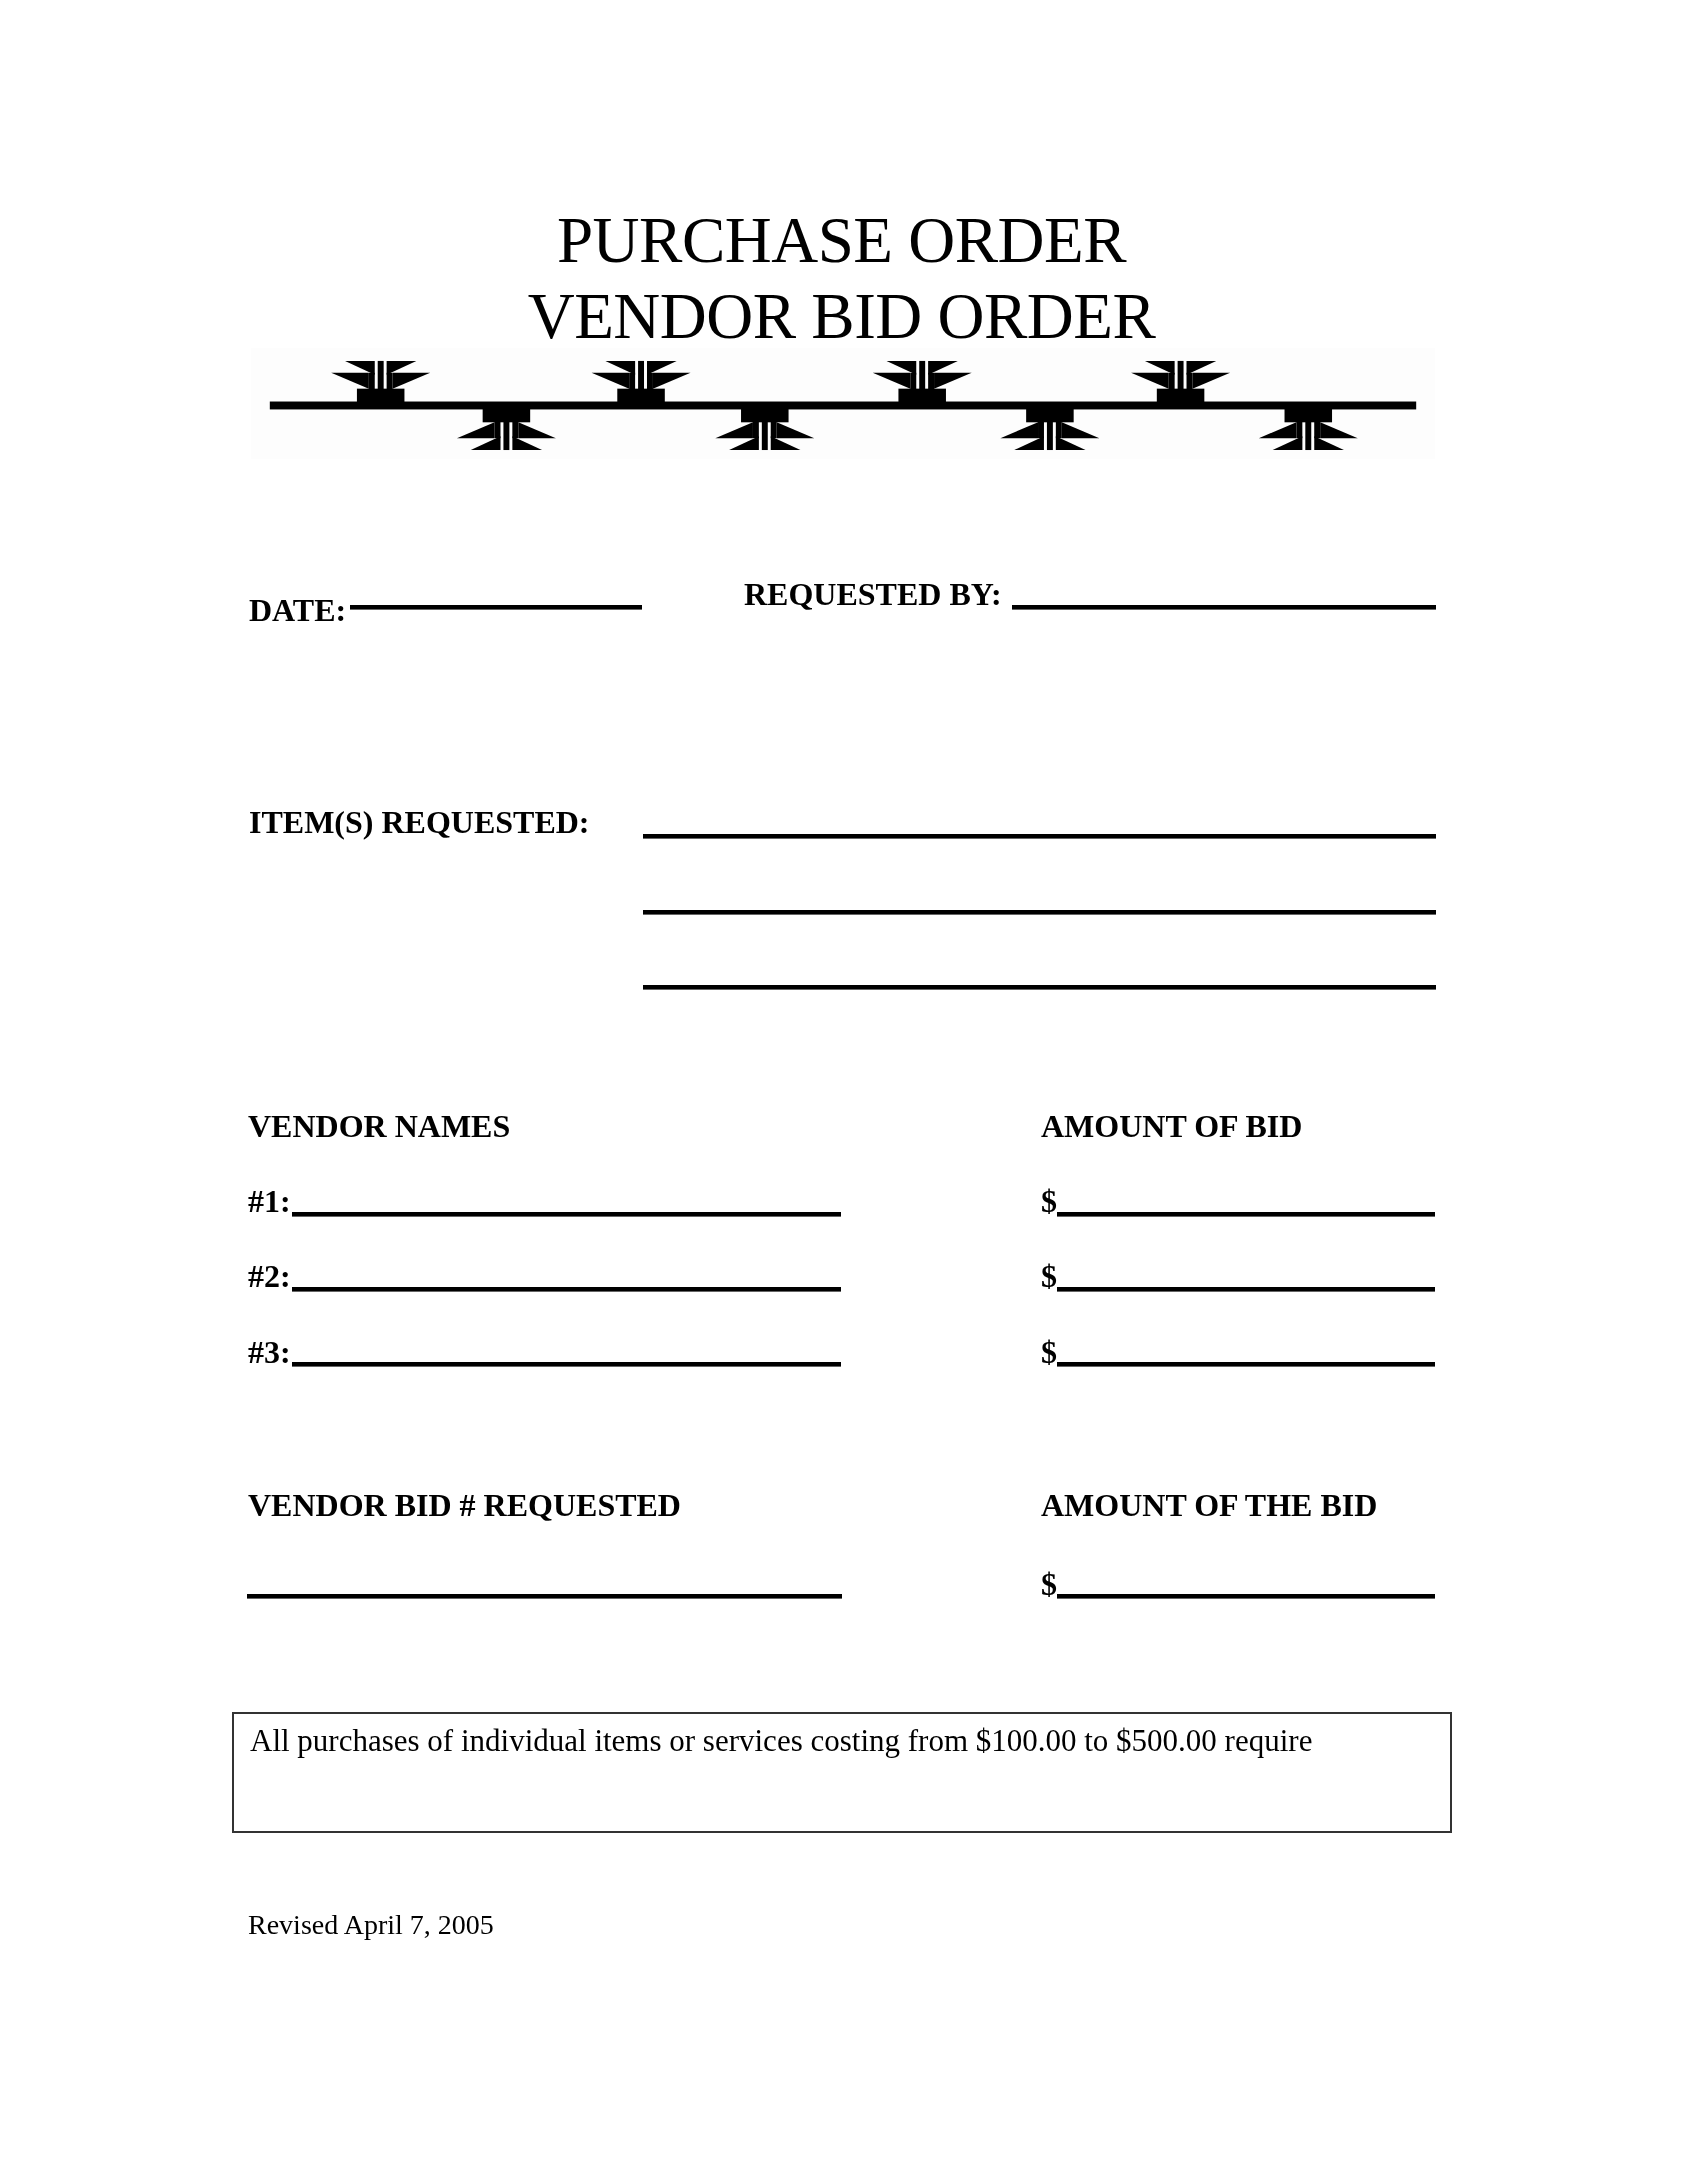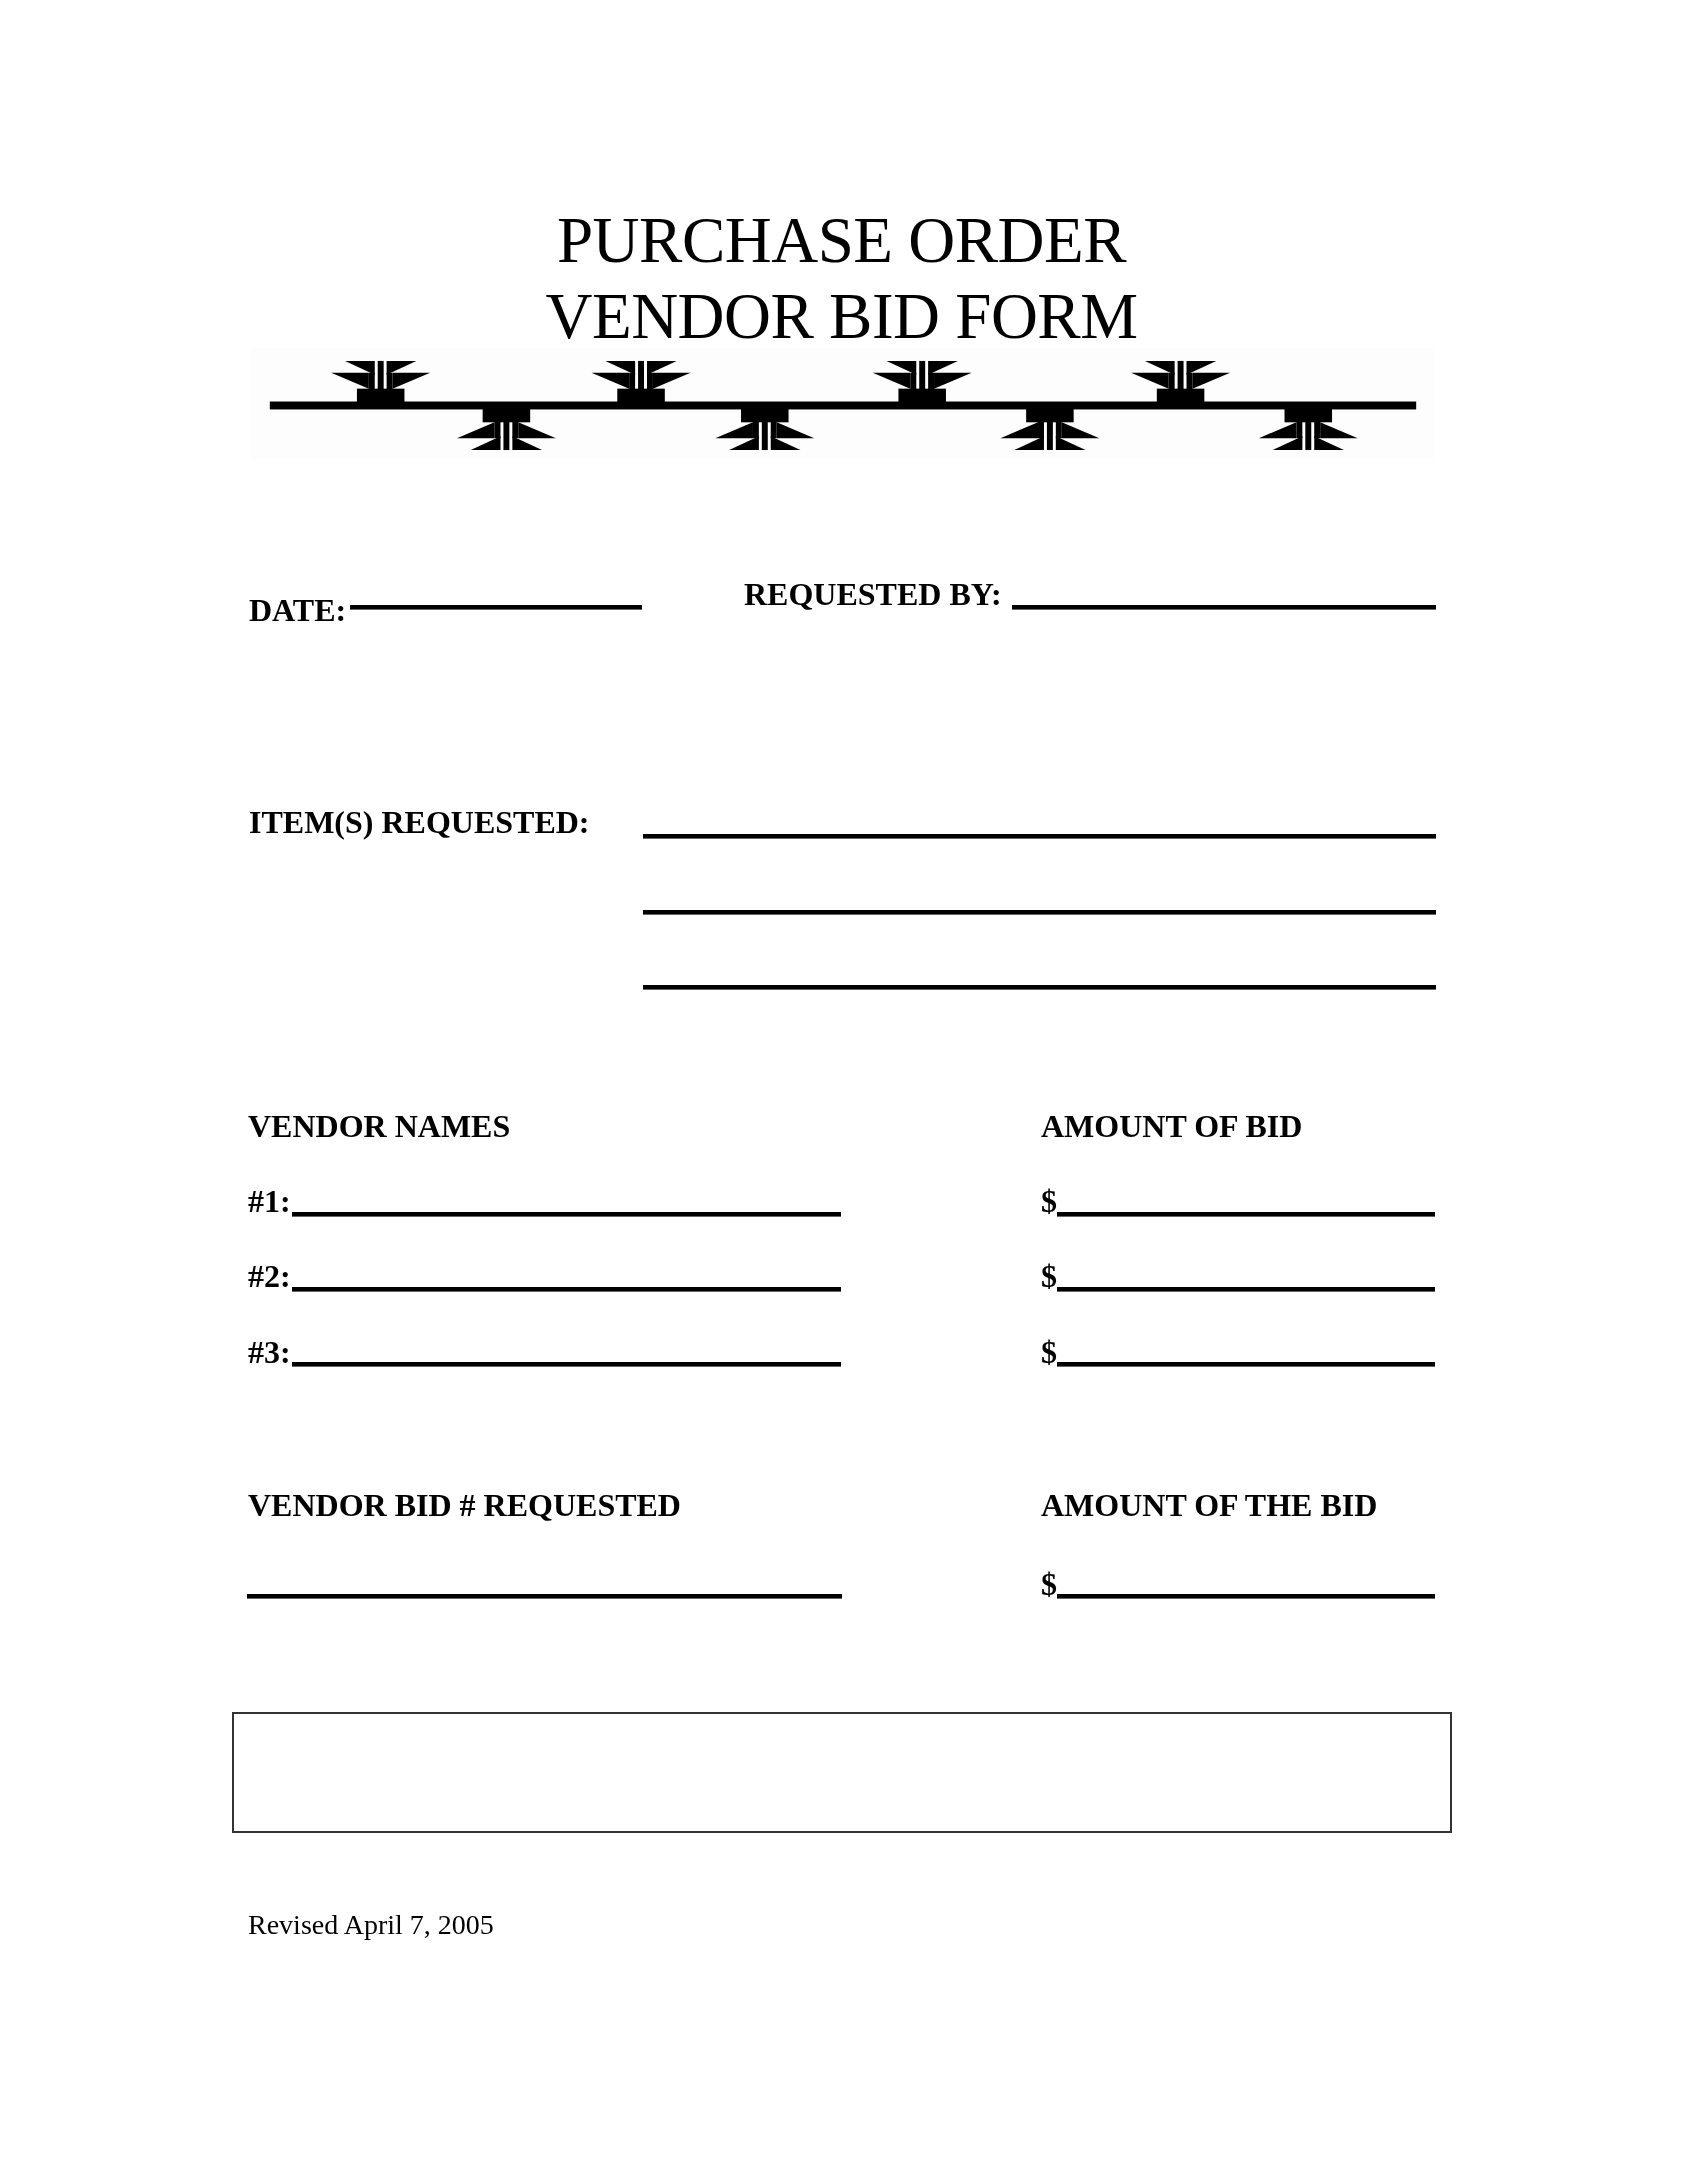--- a/index.html
+++ b/index.html
@@ -73,21 +73,21 @@
     top: 1911px;
     font-size: 28px;
     line-height: 1;
     white-space: nowrap;
   }
 </style>
 </head>
 <body>
 
 <div class="abs title" style="top:208px;">PURCHASE ORDER</div>
-<div class="abs title" style="top:284px;">VENDOR BID FORM</div>
+<div class="abs title" style="top:284px;">VENDOR BID ORDER</div>
 
 <div class="abs ornament">
   <svg width="1184" height="111" viewBox="254 352 1196 112" xmlns="http://www.w3.org/2000/svg">
     <defs>
 
       <g id="motif-up">
         <polygon points="-36,-42 -6,-42 -6,-28" fill="#000"></polygon>
         <polygon points="36,-42 6,-42 6,-28" fill="#000"></polygon>
         <polygon points="-50,-30 -12,-30 -12,-14" fill="#000"></polygon>
         <polygon points="50,-30 12,-30 12,-14" fill="#000"></polygon>
@@ -153,16 +153,17 @@
 
 <div class="abs lbl" style="left:248px; top:1489px;">VENDOR BID # REQUESTED</div>
 <div class="abs lbl" style="left:1041px; top:1489px;">AMOUNT OF THE BID</div>
 <input class="field" style="left: 247px; top: 1556px; width: 595px;" value="">
 <div class="rule" style="left:247px; top:1594px; width:595px;"></div>
 <div class="abs lbl" style="left:1041px; top:1568px;">$</div>
 <input class="field" style="left: 1057px; top: 1556px; width: 378px;" value="">
 <div class="rule" style="left:1057px; top:1594px; width:378px;"></div>
 
 <div class="abs notice">
+  <span>All purchases of individual items or services costing from $100.00 to $500.00 require</span>
 </div>
 
 <div class="abs revised">Revised April 7, 2005</div>
 
 
 </body></html>

